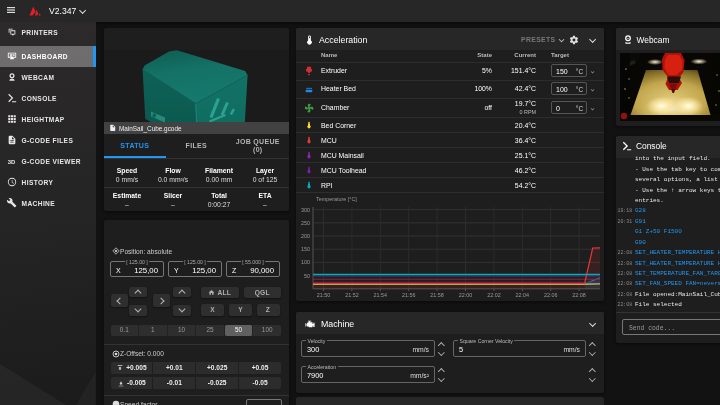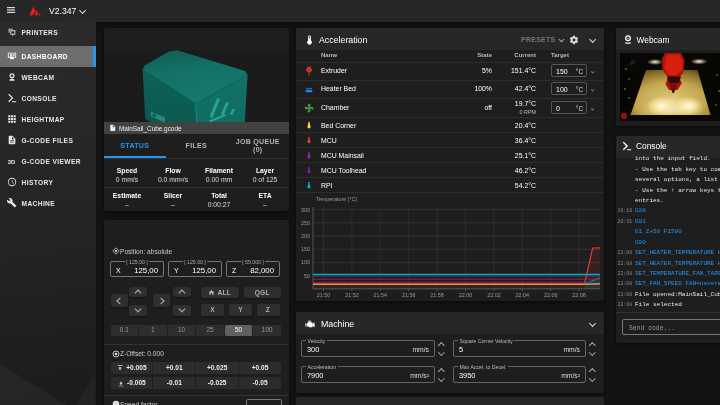--- a/index.html
+++ b/index.html
@@ -180,21 +180,21 @@
       <span>125,00</span>
     </div>
  <div class="xyz abs" style="left:64px;top:41.5px;width:54px;height:16px">
       <i>[ 125.00 ]</i>
       <b>Y</b>
       <span>125,00</span>
     </div>
  <div class="xyz abs" style="left:122px;top:41.5px;width:54px;height:16px">
       <i>[ 55.000 ]</i>
       <b>Z</b>
-      <span>82,000</span>
+      <span>90,000</span>
     </div>
 
  <div class="jbtn" style="left:25px;top:67px;width:18px;height:10.5px">
       <div class="ch up"></div>
     </div>
  <div class="jbtn" style="left:68.5px;top:67px;width:18px;height:10.5px">
       <div class="ch up"></div>
     </div>
  <div class="jbtn" style="left:6.5px;top:74.5px;width:17px;height:13px">
       <div class="ch lf"></div>
@@ -455,25 +455,20 @@
       <span>5</span>
       <em>mm/s</em>
     </div>
  <div class="spin" style="left:291px;top:28px"></div>
  <div class="min" style="left:5px;top:54px;width:134px">
       <i>Acceleration</i>
       <span>7900</span>
       <em>mm/s²</em>
     </div>
  <div class="spin" style="left:140px;top:54px"></div>
- <div class="min" style="left:157px;top:54px;width:133px">
-      <i>Max Accel. to Decel.</i>
-      <span>3950</span>
-      <em>mm/s²</em>
-    </div>
  <div class="spin" style="left:291px;top:54px"></div>
 </div>
 <div class="abs" style="left:296px;top:397px;width:308px;height:8px;background:#272727;border-radius:2px 2px 0 0"></div>
 <style>
 .tin{position:absolute;width:36px;height:13px;border:1px solid #555;border-radius:2px}
 .tin span{position:absolute;left:4px;top:2.5px;font-size:7px;color:#fff}
 .tin em{position:absolute;right:3px;top:2.5px;font-style:normal;font-size:6.4px;color:#ddd}
 .min{position:absolute;height:17px;border:1px solid #666;border-radius:2px}
 .min i{position:absolute;top:-3px;left:4px;font-style:normal;font-size:5.2px;color:#bbb;background:#1e1e1e;padding:0 1.5px;white-space:nowrap}
 .min span{position:absolute;left:5px;top:4px;font-size:7.4px;color:#fff}

